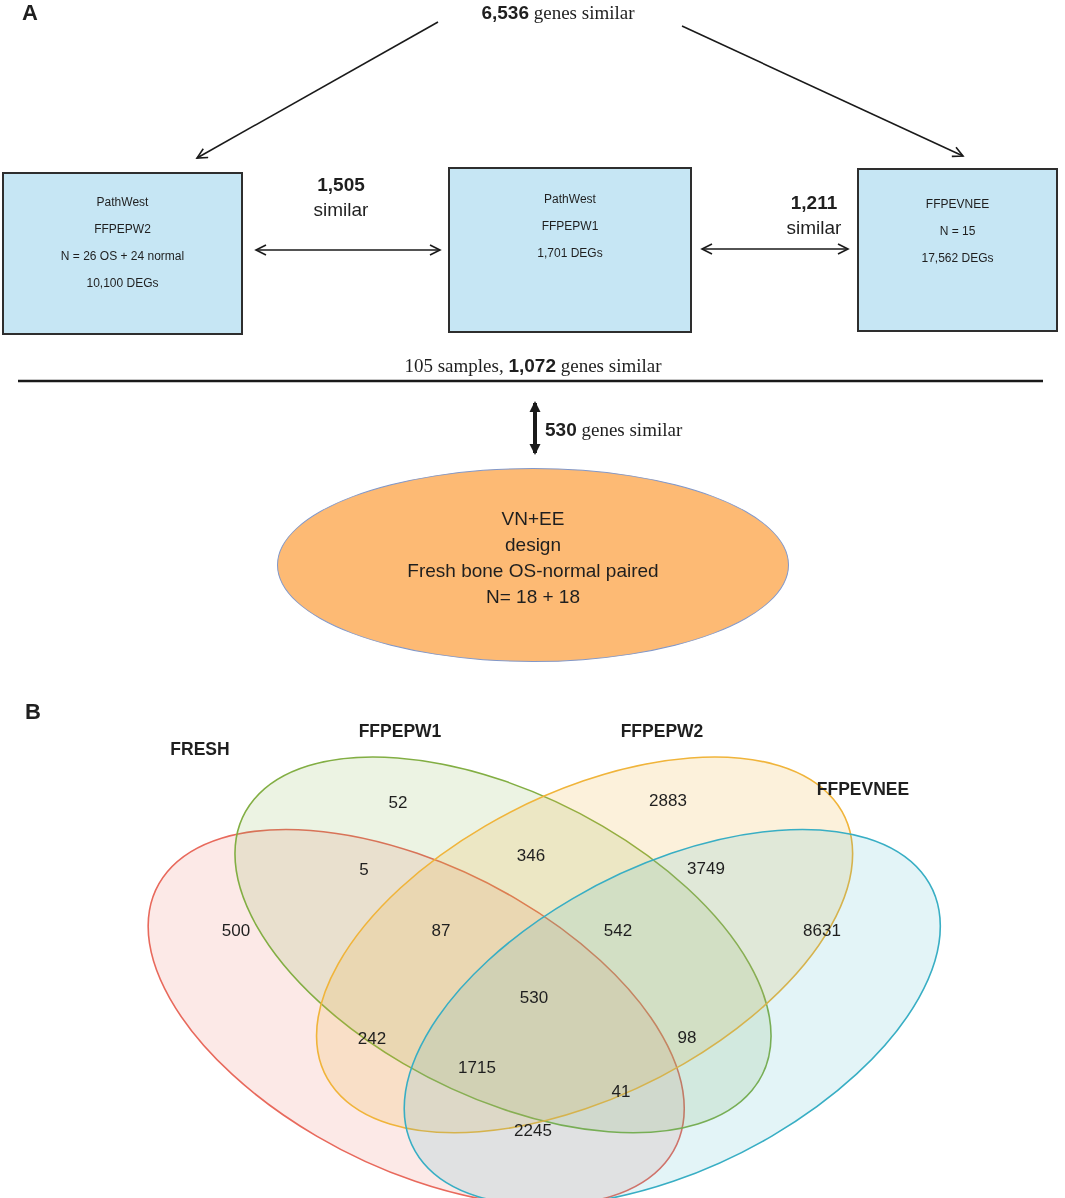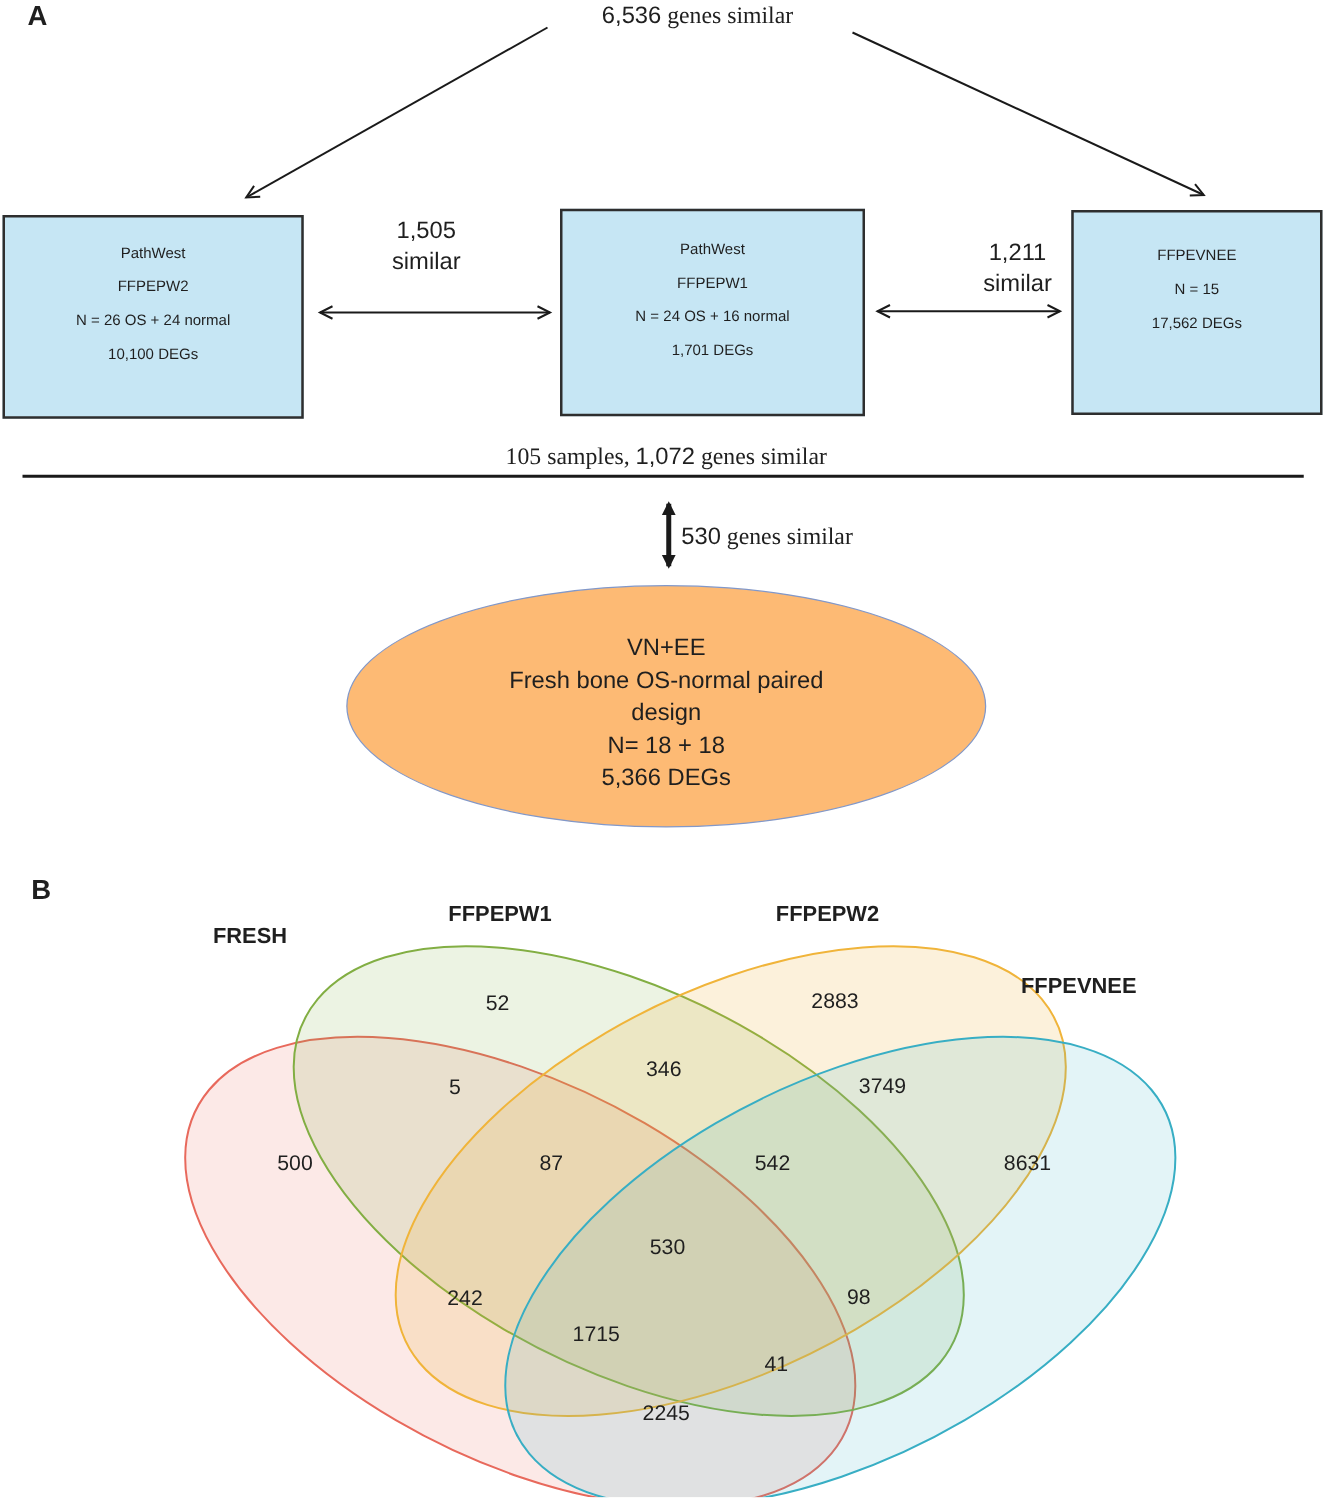--- a/index.html
+++ b/index.html
@@ -8,21 +8,21 @@
     font-family:"Liberation Sans",sans-serif;color:#1f1f1f;overflow:hidden;
   }
   .abs{position:absolute;}
   .panel-letter{position:absolute;font-weight:bold;font-size:22px;line-height:22px;}
   .flow-box{
     position:absolute;background:#c6e6f4;border:2px solid #2e2e2e;box-sizing:border-box;
     text-align:center;font-size:12px;line-height:27px;white-space:nowrap;
   }
   .lbl{position:absolute;font-size:19px;line-height:25px;white-space:nowrap;}
   .cx{transform:translateX(-50%);text-align:center;}
-  .b{font-weight:normal;}
+  .b{font-weight:bold;}
   .pre{white-space:pre;font-family:Liberation Serif, serif;}
   .venn-ellipse-a{
     position:absolute;left:277px;top:468px;width:512px;height:194px;border-radius:50%;
     background:#fdba74;border:1px solid #8298c9;box-sizing:border-box;
     text-align:center;font-size:19px;line-height:26px;padding-top:37px;white-space:nowrap;
   }
   .vnum{position:absolute;font-size:17px;transform:translate(-50%,-50%);white-space:nowrap;}
   .vset{position:absolute;font-size:17.5px;font-weight:bold;transform:translate(-50%,-50%);white-space:nowrap;}
 </style>
 </head>
@@ -56,21 +56,20 @@
   <div class="flow-box" style="left:2px;top:172px;width:241px;height:163px;padding-top:15px;">
     <div>PathWest</div>
     <div>FFPEPW2</div>
     <div>N = 26 OS + 24 normal</div>
     <div>10,100 DEGs</div>
   </div>
 
   <div class="flow-box" style="left:448px;top:167px;width:244px;height:166px;padding-top:17px;">
     <div>PathWest</div>
     <div>FFPEPW1</div>
-    <div>N = 24 OS + 16 normal</div>
     <div>1,701 DEGs</div>
   </div>
 
   <div class="flow-box" style="left:857px;top:168px;width:201px;height:164px;padding-top:21px;">
     <div>FFPEVNEE</div>
     <div>N = 15</div>
     <div>17,562 DEGs</div>
   </div>
 
   <div class="lbl cx" style="left:341px;top:172px;">
@@ -85,24 +84,23 @@
   <div class="lbl cx" style="left:533px;top:353px;">
     <span class="pre">105 samples, </span><span class="b">1,072</span><span class="pre"> genes similar</span>
   </div>
 
   <div class="lbl" style="left:545px;top:420px;line-height:20px;">
     <span class="b">530</span><span class="pre"> genes similar</span>
   </div>
 
   <div class="venn-ellipse-a">
     <div>VN+EE</div>
+    <div>design</div>
     <div>Fresh bone OS-normal paired</div>
-    <div>design</div>
     <div>N= 18 + 18</div>
-    <div>5,366 DEGs</div>
   </div>
 
   <div class="panel-letter" style="left:25px;top:701px;">B</div>
 
   <svg class="abs" style="left:0;top:690px;" width="1065" height="508">
     <g transform="translate(112.4,668.1) scale(868,-725)">
       <ellipse transform="translate(0.35 0.47) rotate(-35)" rx="0.35" ry="0.2" fill-opacity="0.15" vector-effect="non-scaling-stroke" stroke-width="1.6" stroke="#e8695c" fill="#e8695c"></ellipse>
       <ellipse transform="translate(0.45 0.57) rotate(-35)" rx="0.35" ry="0.2" fill-opacity="0.15" vector-effect="non-scaling-stroke" stroke-width="1.6" stroke="#82ae43" fill="#82ae43"></ellipse>
       <ellipse transform="translate(0.544 0.57) rotate(35)" rx="0.35" ry="0.2" fill-opacity="0.18" vector-effect="non-scaling-stroke" stroke-width="1.6" stroke="#f0b43a" fill="#f0b43a"></ellipse>
       <ellipse transform="translate(0.645 0.47) rotate(35)" rx="0.35" ry="0.2" fill-opacity="0.14" vector-effect="non-scaling-stroke" stroke-width="1.6" stroke="#38aec4" fill="#38aec4"></ellipse>

